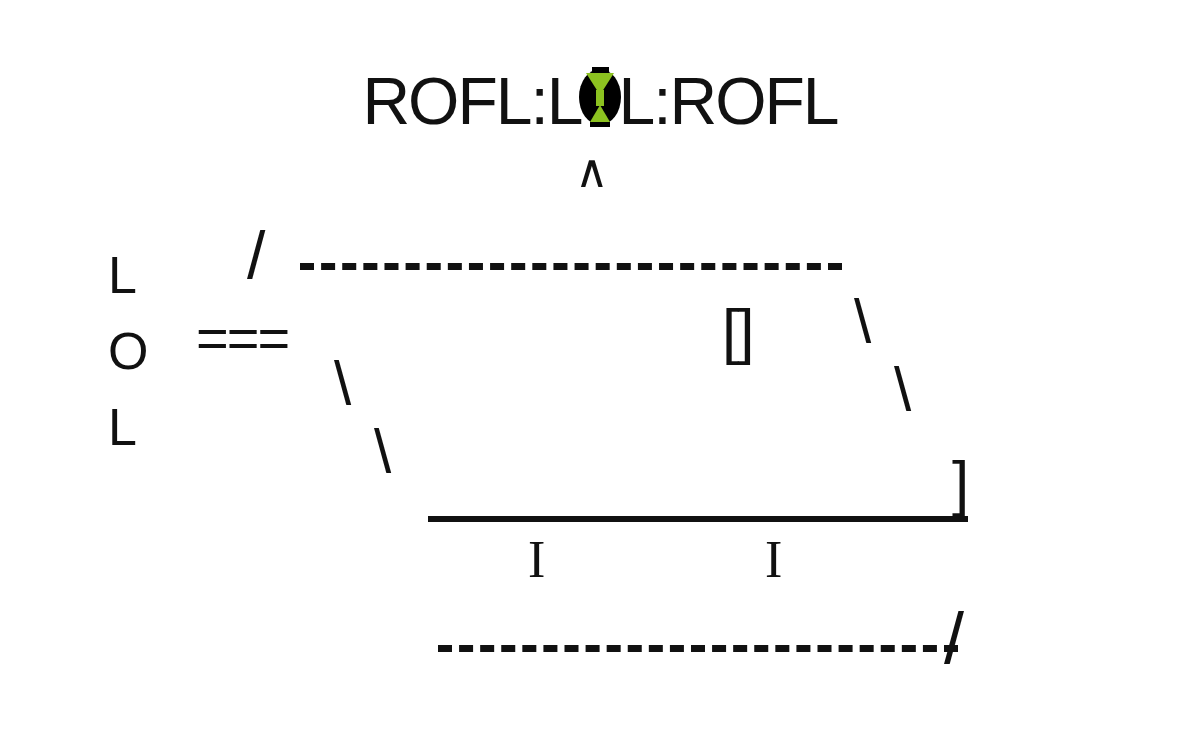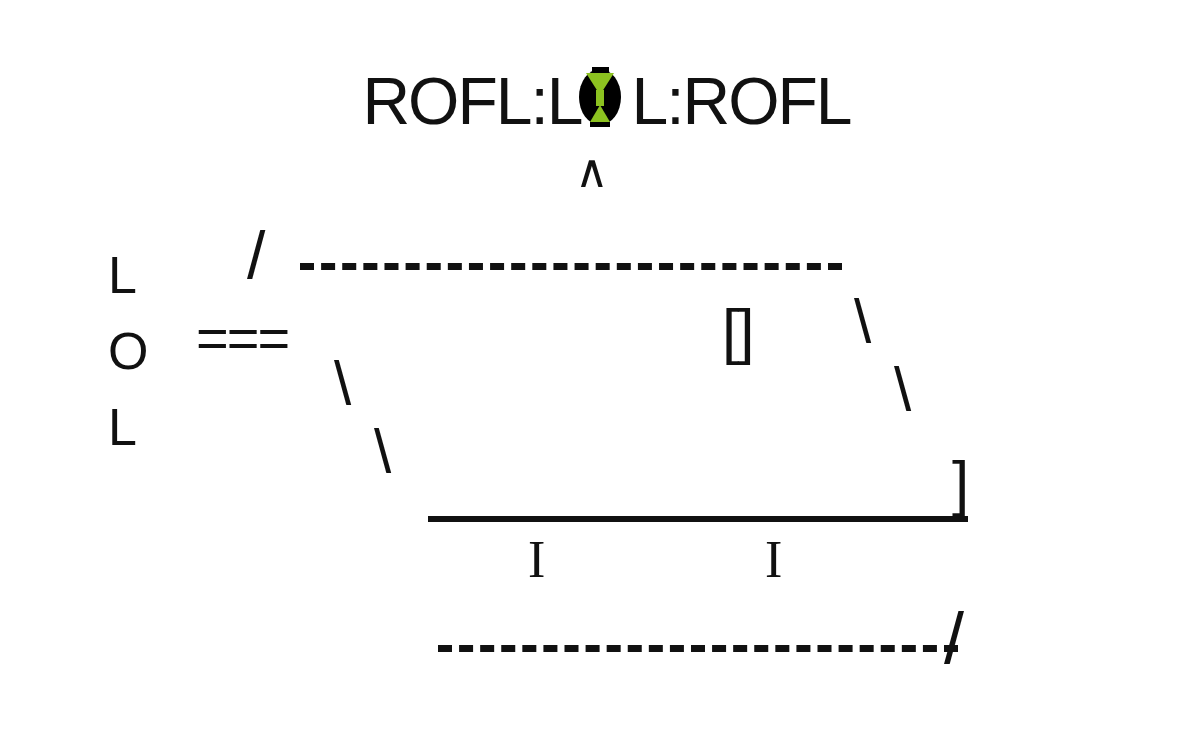--- a/index.html
+++ b/index.html
@@ -32,21 +32,20 @@
   }
   .title-text {
     display: inline-block;
     font-family: "Liberation Sans", sans-serif;
     font-size: 66px;
     font-weight: 400;
     letter-spacing: -1px;
     color: #111111;
     line-height: 1;
     vertical-align: middle;
-    margin-left: 13px;
   }
   .title-text.tight { letter-spacing: -2px; }
 
   
   .omnitrix {
     position: relative;
     display: inline-block;
     width: 42px;
     height: 56px;
     vertical-align: middle;

